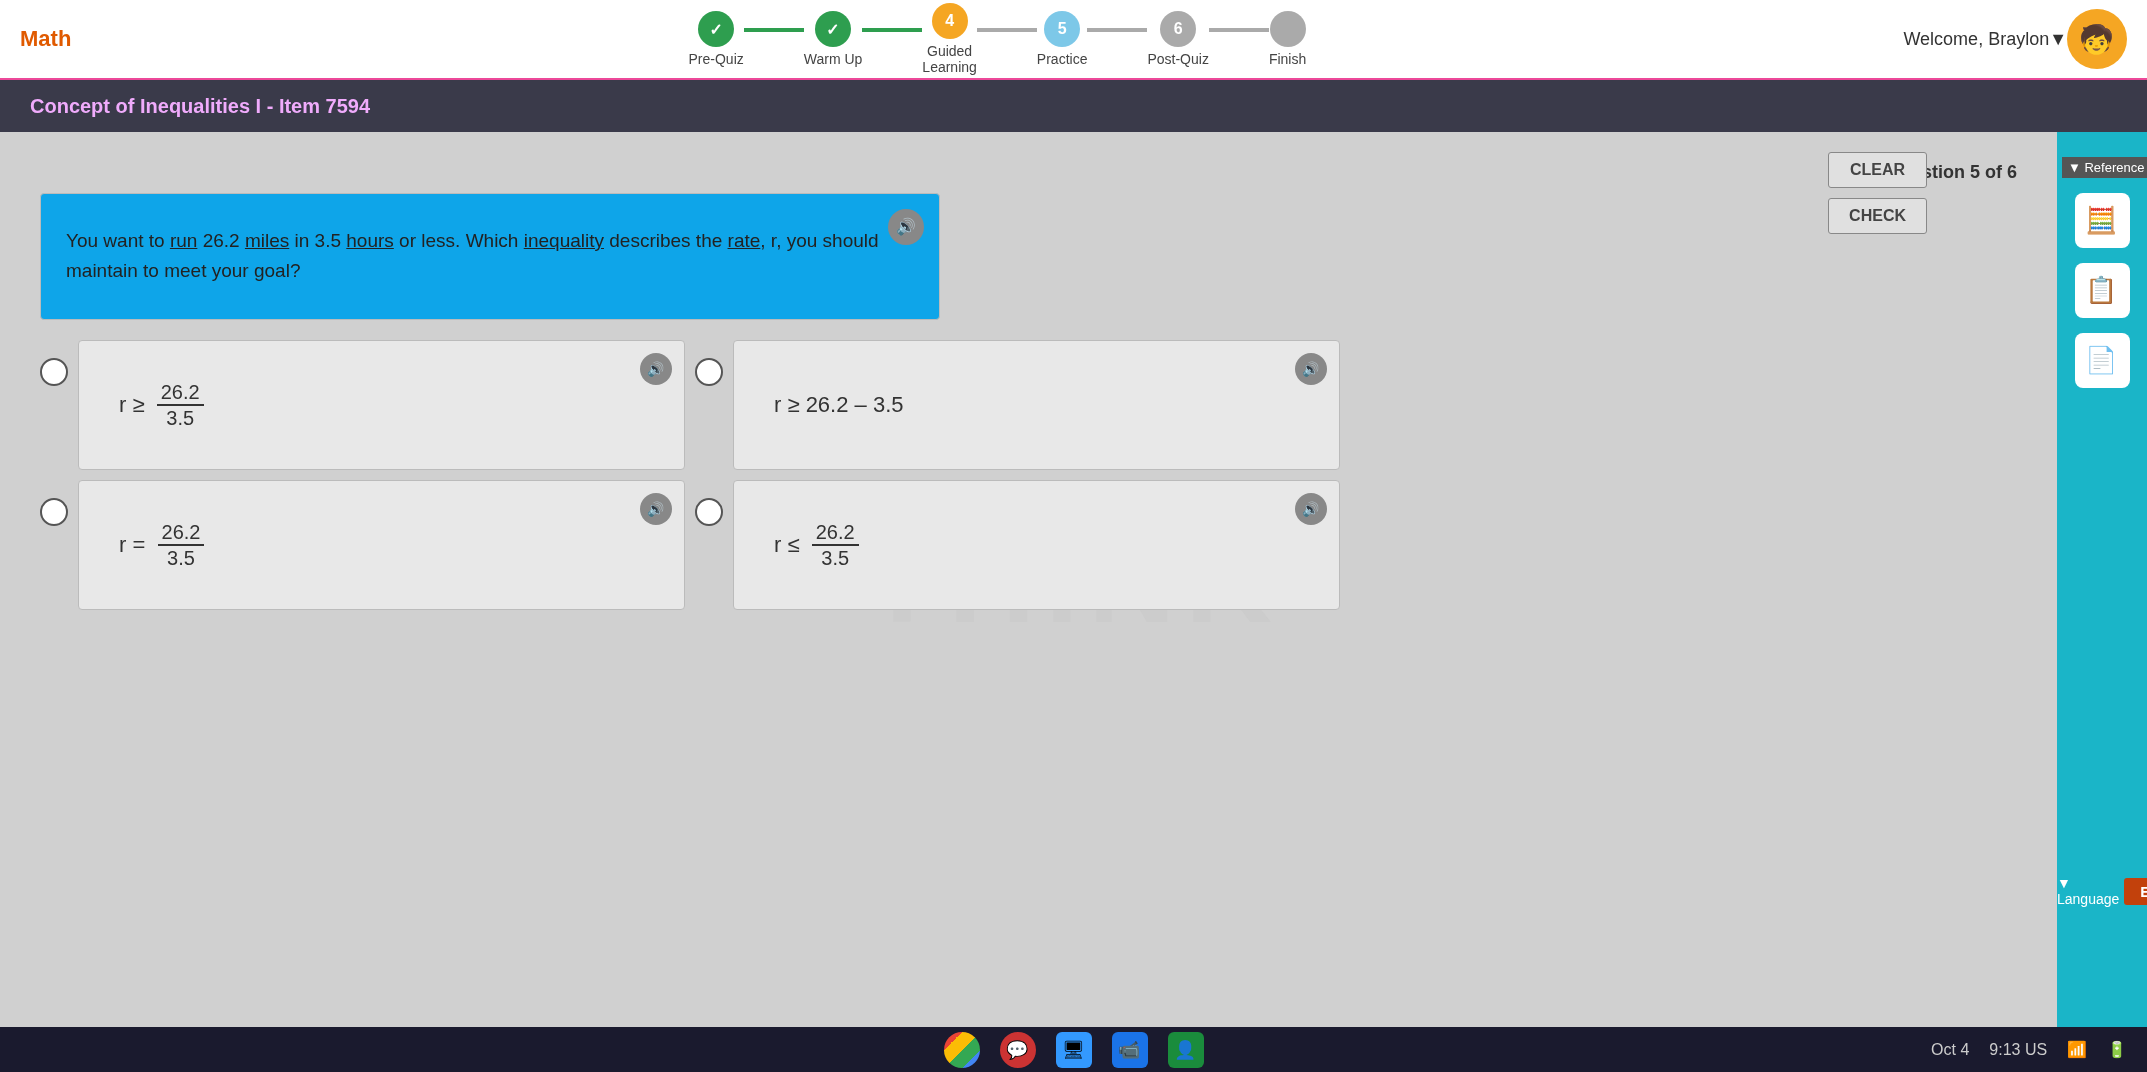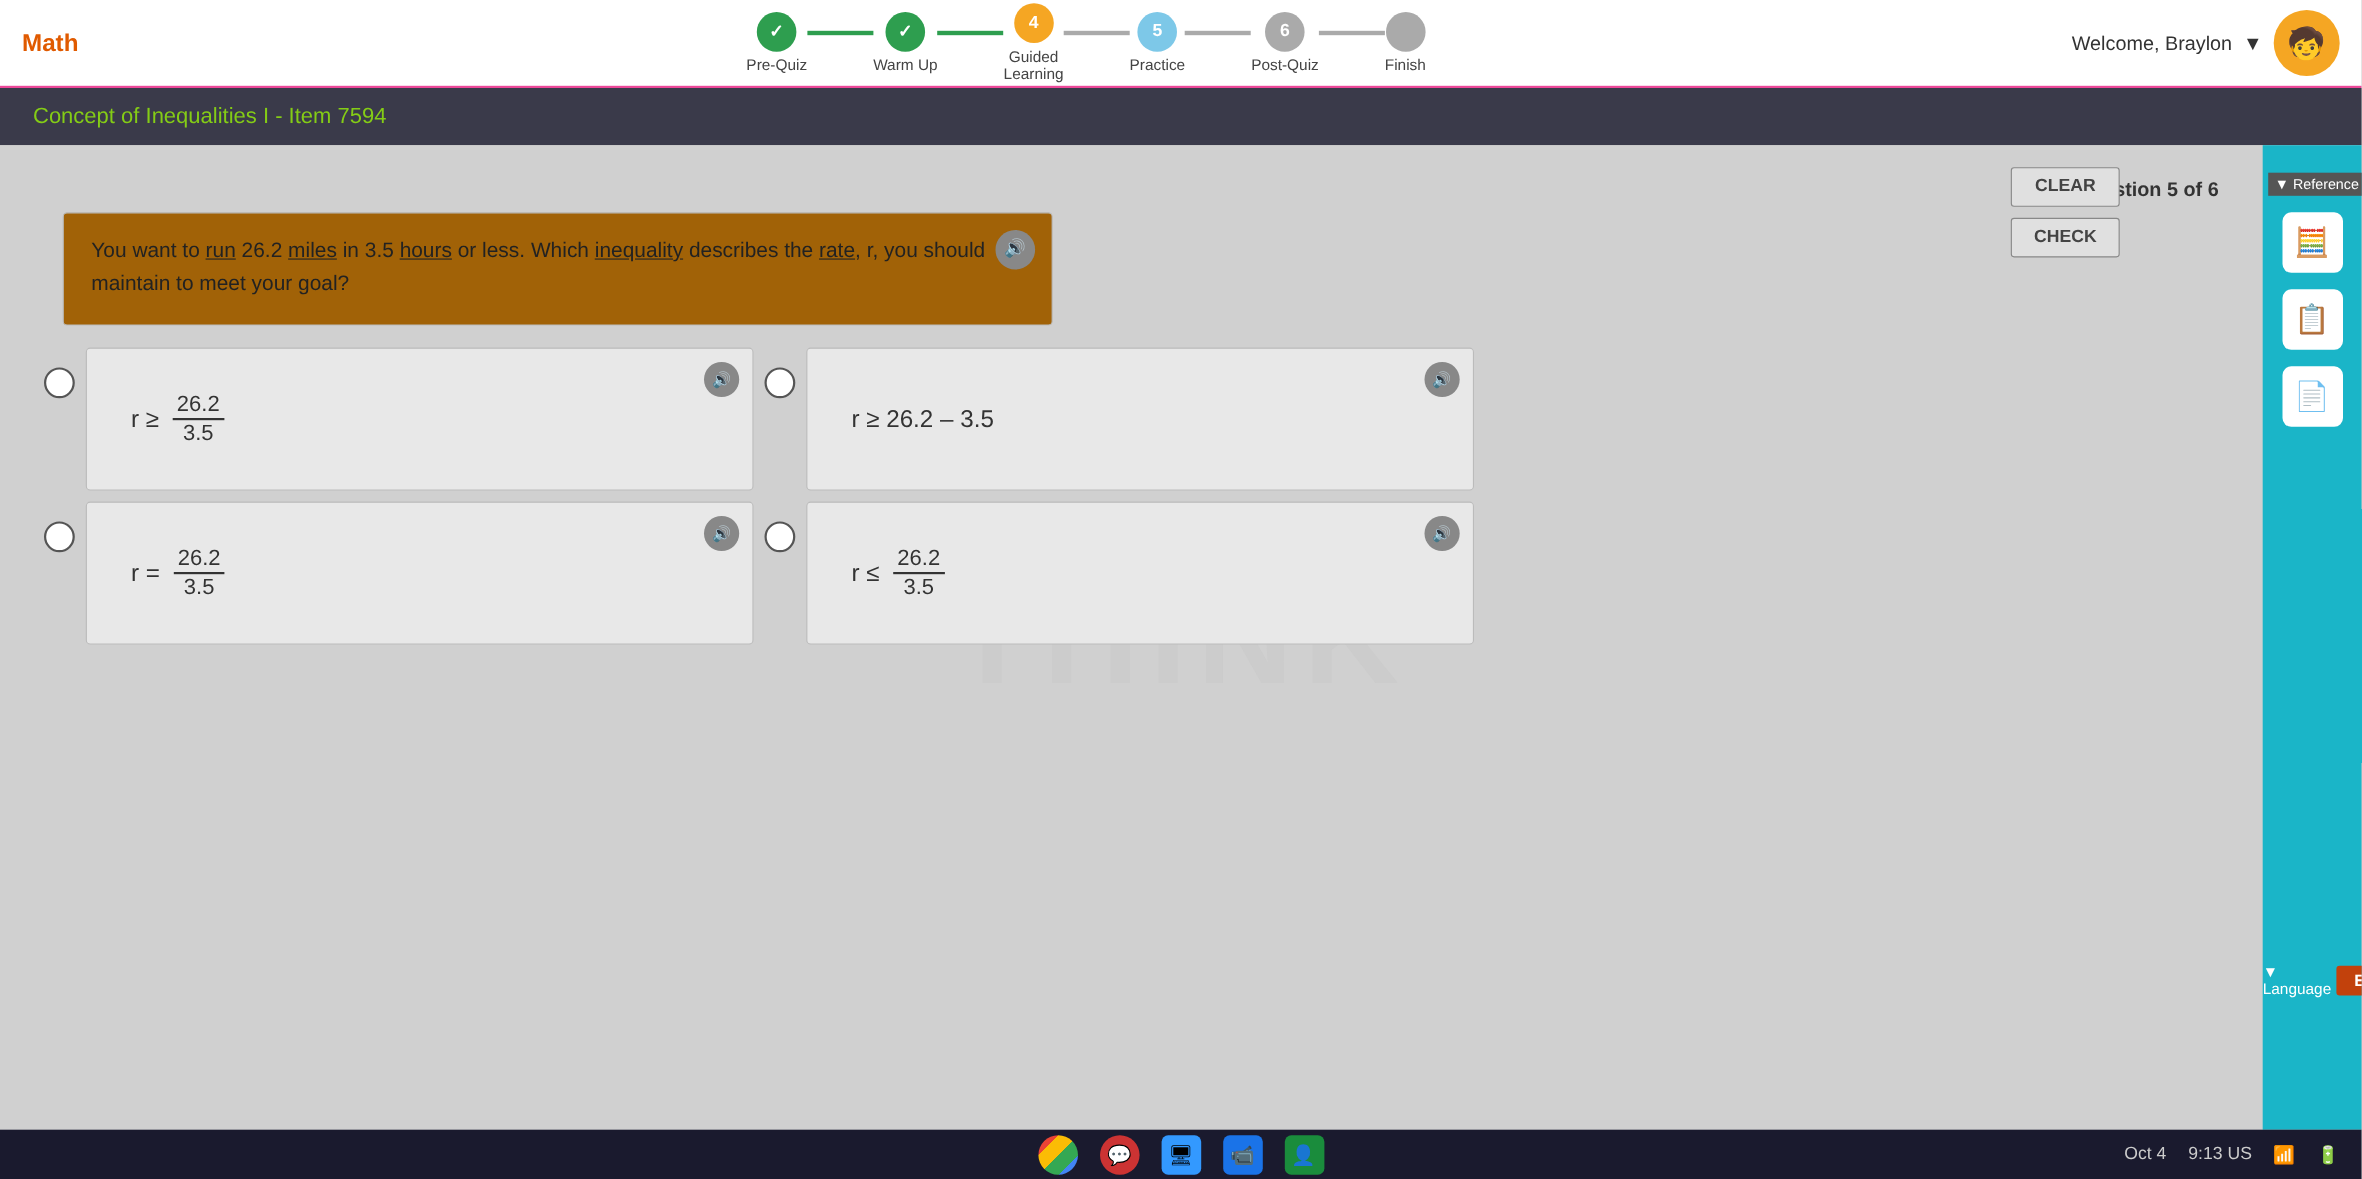--- a/index.html
+++ b/index.html
@@ -79,21 +79,20 @@
       margin-bottom: 18px;
     }
 
     .step-connector.gray-line {
       background: #aaa;
     }
 
     .welcome-area {
       display: flex;
       align-items: center;
-      gap: 10px;
       margin-left: 40px;
     }
 
     .welcome-text {
       font-size: 18px;
       color: #333;
     }
 
     .avatar-placeholder {
       width: 60px;
@@ -109,23 +108,23 @@
     
     .concept-header {
       background: #3a3a4a;
       height: 52px;
       display: flex;
       align-items: center;
       padding: 0 30px;
     }
 
     .concept-title {
-      color: #84cc16;
+      color: #f0abfc;
       font-size: 20px;
-      font-weight: normal;
+      font-weight: bold;
     }
 
     
     .main-content {
       display: flex;
       width: 100%;
       height: calc(1072px - 80px - 52px - 45px);
       background: #d0d0d0;
       position: relative;
     }
@@ -140,30 +139,29 @@
 
     .question-number {
       text-align: right;
       font-size: 18px;
       color: #333;
       font-weight: bold;
       margin-bottom: 10px;
     }
 
     .question-box {
-      background: #a16207;
+      background: #0ea5e9;
       border: 1px solid #bbb;
       border-radius: 4px;
-      padding: 20px 25px;
+      padding: 32px 25px;
       font-size: 19px;
       color: #222;
       line-height: 1.6;
       position: relative;
       max-width: 900px;
-      margin-left: 17px;
     }
 
     .question-box .audio-btn {
       position: absolute;
       right: 15px;
       top: 15px;
       width: 36px;
       height: 36px;
       background: #888;
       border-radius: 50%;

